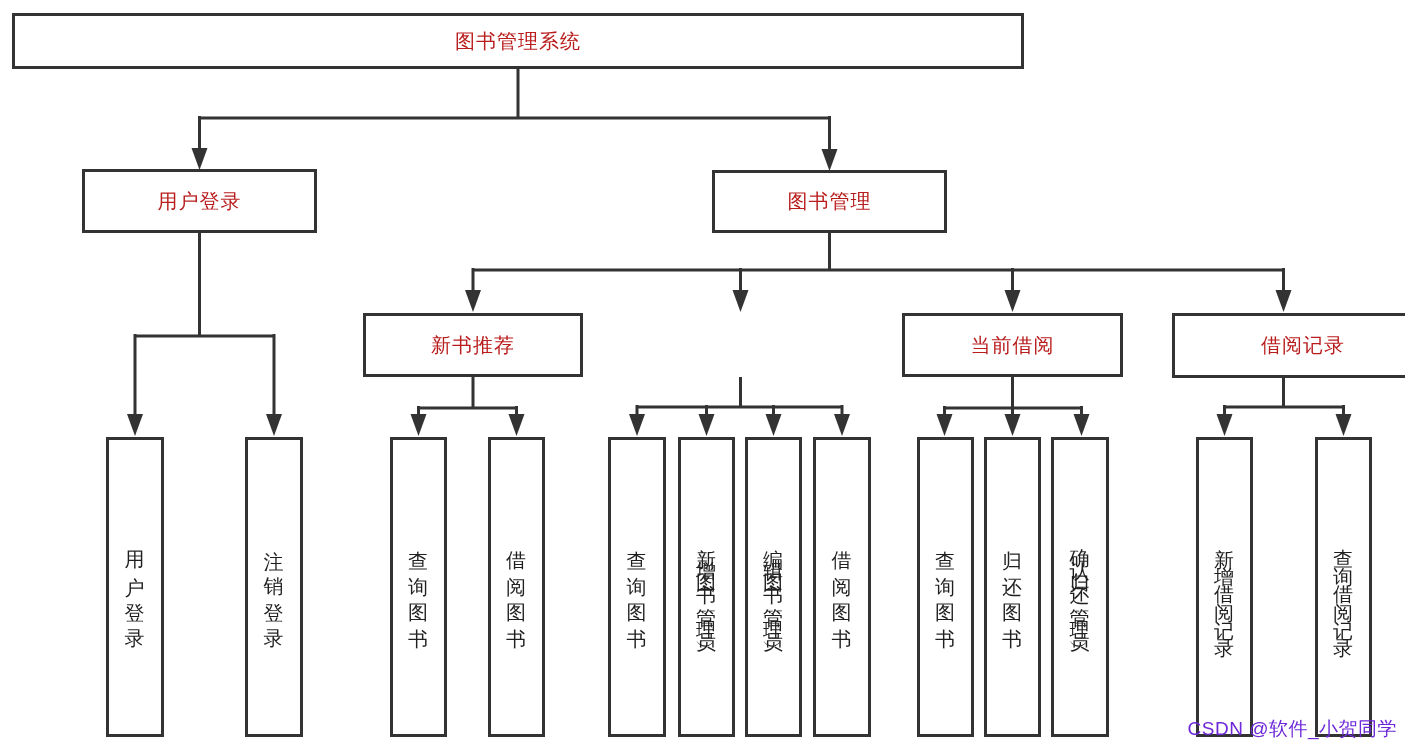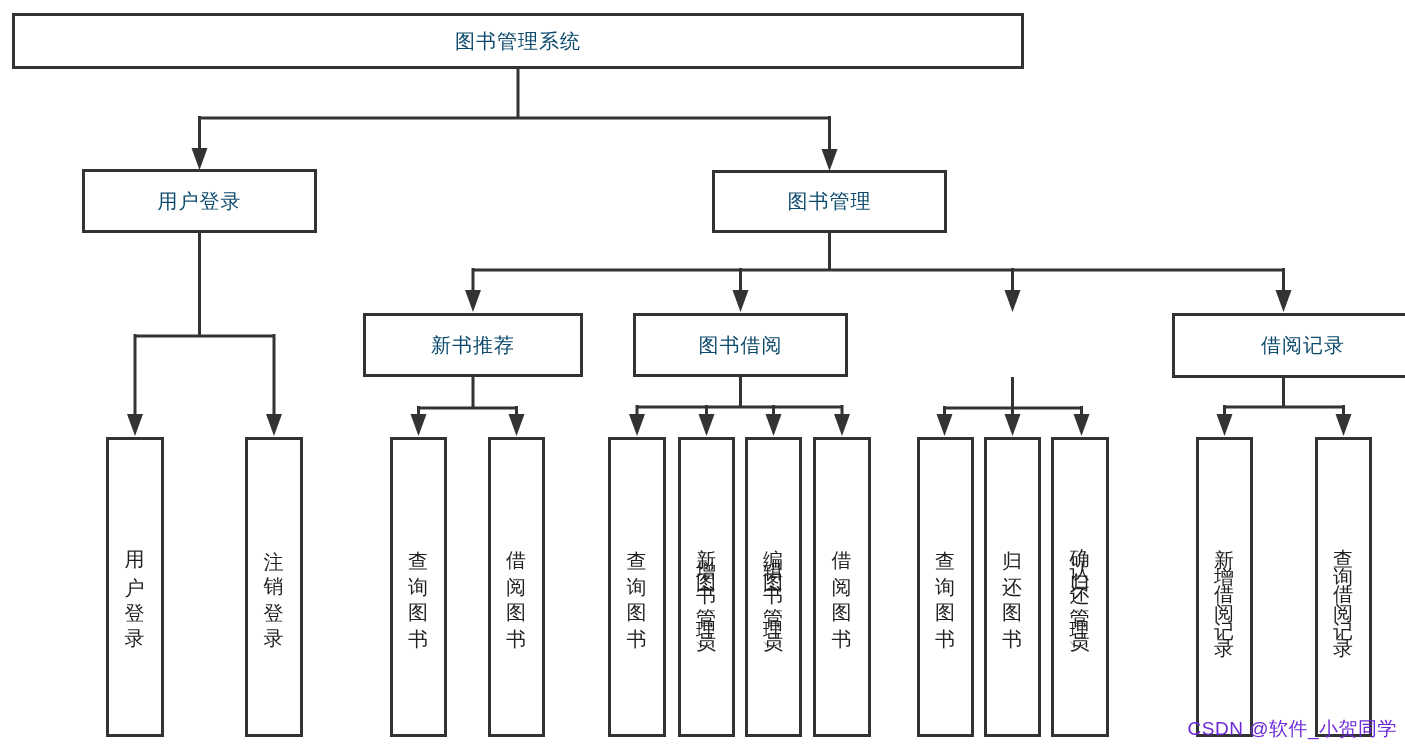--- a/index.html
+++ b/index.html
@@ -17,21 +17,21 @@
     box-sizing:border-box;
     border:3px solid #333333;
     background:#ffffff;
     display:flex;
     align-items:center;
     justify-content:center;
   }
   .hlabel{
     font-size:20px;
     letter-spacing:1px;
-    color:#0c4a6e;
+    color:#b91c1c;
     white-space:nowrap;
   }
   .vlabel{
     writing-mode:vertical-rl;
     text-orientation:mixed;
     font-size:20px;
     color:#1f1f1f;
     line-height:1;
   }
   .vs4{letter-spacing:26px;}
@@ -92,22 +92,22 @@
   <div class="node" style="left:82px;top:169px;width:235px;height:64px">
     <span class="hlabel">用户登录</span>
   </div>
   <div class="node" style="left:363px;top:313px;width:220px;height:64px">
     <span class="hlabel">新书推荐</span>
   </div>
 
   <div class="node" style="left:712px;top:170px;width:235px;height:63px">
     <span class="hlabel">图书管理</span>
   </div>
-  <div class="node" style="left:633px;top:313px;width:215px;height:64px">
-    <span class="hlabel">图书借阅</span>
+  <div class="node" style="left:902px;top:313px;width:221px;height:64px">
+    <span class="hlabel">当前借阅</span>
   </div>
   <div class="node" style="left:1172px;top:313px;width:262px;height:65px">
     <span class="hlabel">借阅记录</span>
   </div>
 
   <div class="node" style="left:106px;top:437px;width:58px;height:300px">
     <span class="vlabel vs4">用户登录</span>
   </div>
   <div class="node" style="left:245px;top:437px;width:58px;height:300px">
     <span class="vlabel vs4">注销登录</span>

